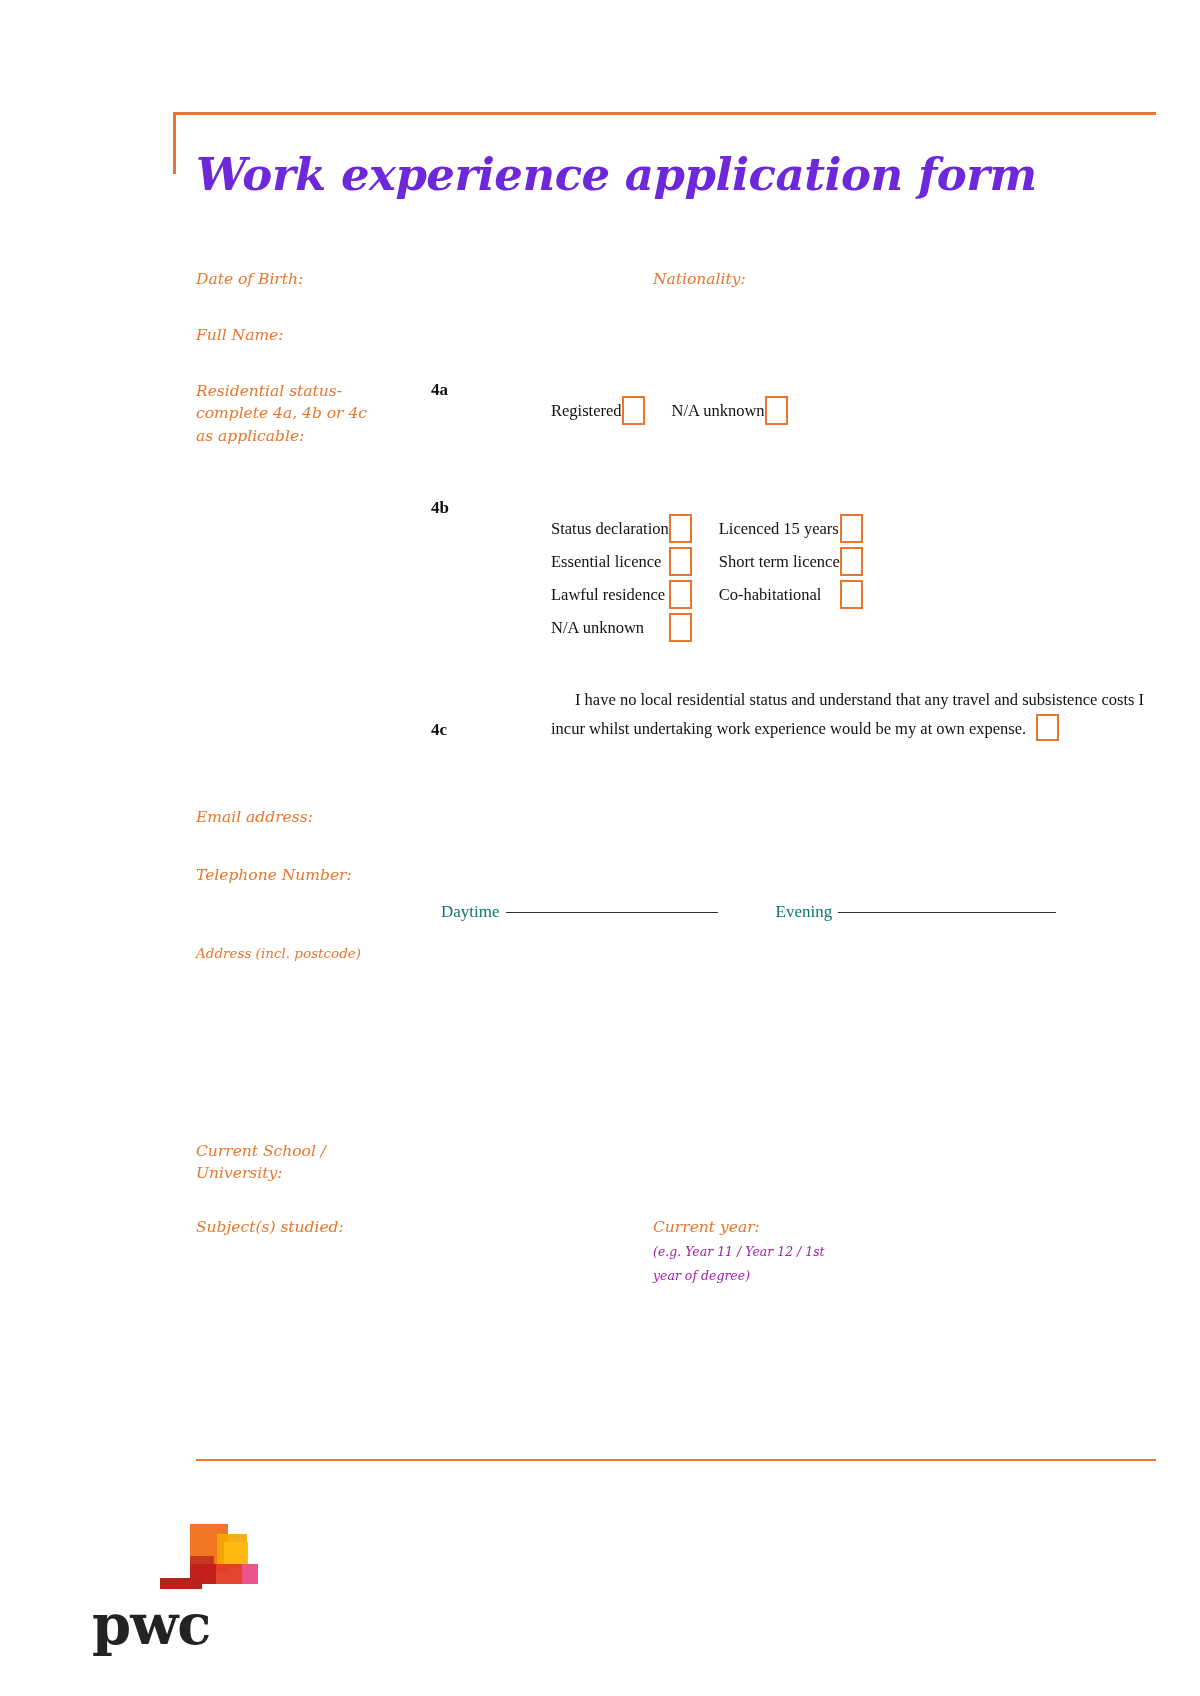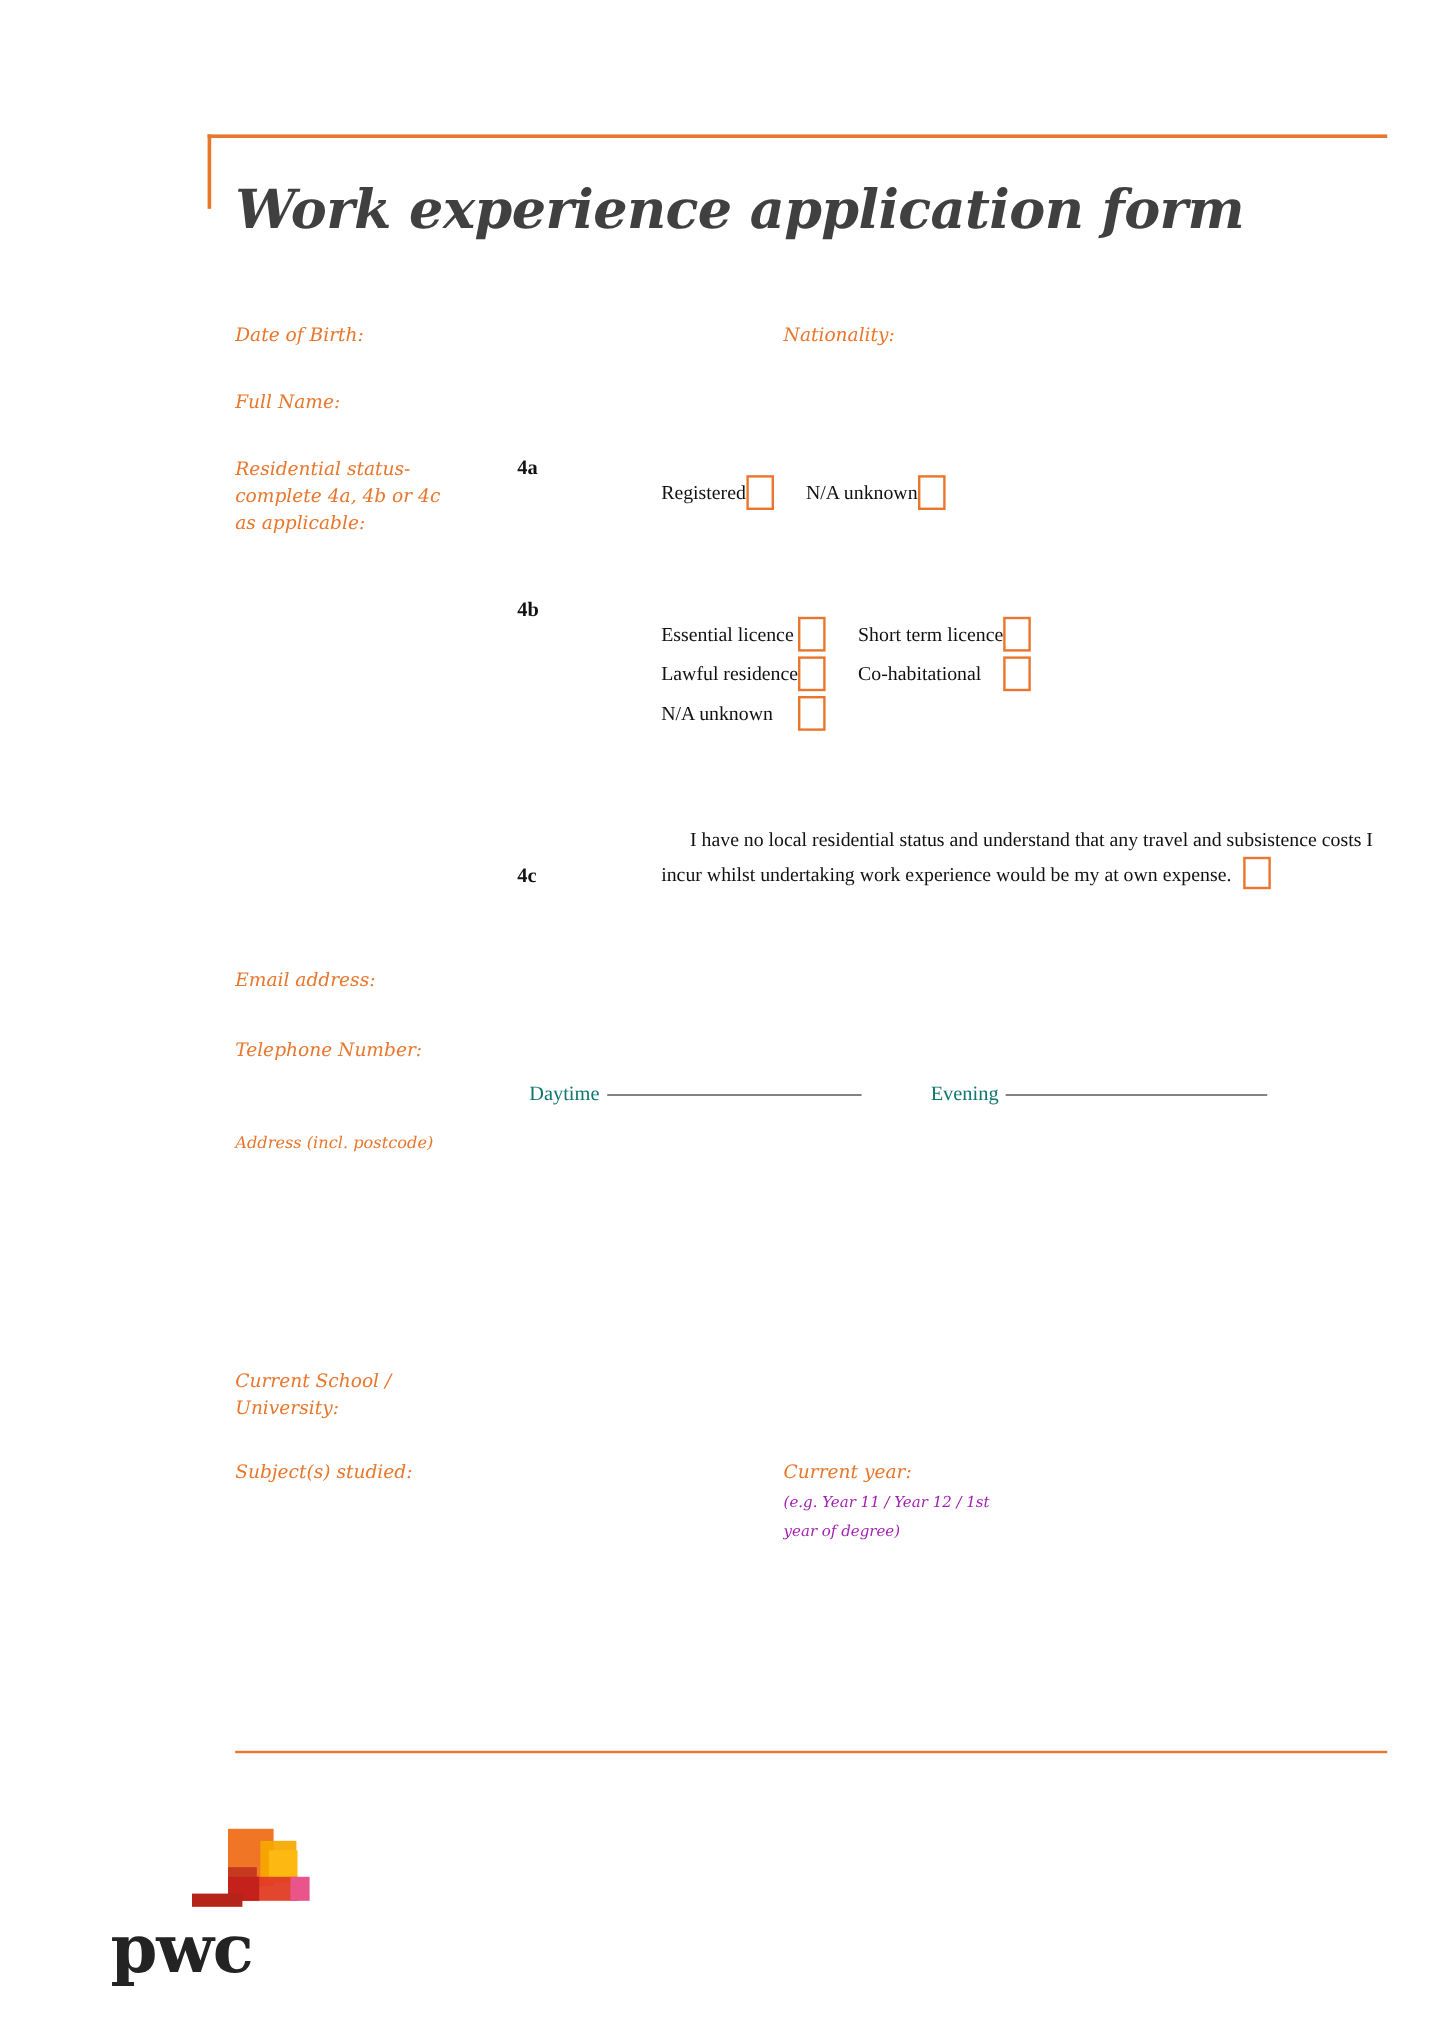--- a/index.html
+++ b/index.html
@@ -41,21 +41,21 @@
   .form-title {
     position: absolute;
     left: 196px;
     top: 148px;
     width: 940px;
     font-family: "DejaVu Serif", "Liberation Serif", serif;
     font-style: italic;
     font-weight: bold;
     font-size: 45px;
     letter-spacing: -0.5px;
-    color: #404040;
+    color: #6d28d9;
     white-space: nowrap;
   }
 
   
   .form-table {
     position: absolute;
     left: 196px;
     top: 268px;
     width: 960px;
     border-collapse: collapse;
@@ -276,20 +276,30 @@
     <tr>
       <td class="cell-blank"></td>
       <td class="hline vline-left" colspan="3" style="height:188px;">
         <table style="border-collapse:collapse;width:100%;">
           <tbody>
                 <tr>
             <td class="res-code">4b</td>
             <td>
               <table class="opt-table">
                 <tbody>
+                        <tr>
+                  <td class="opt-label">Status declaration</td>
+                  <td class="cb-cell">
+                            <span class="checkbox"></span>
+                          </td>
+                  <td class="opt-label rightcol">Licenced 15 years</td>
+                  <td class="cb-cell">
+                            <span class="checkbox"></span>
+                          </td>
+                </tr>
                 <tr>
                   <td class="opt-label">Essential licence</td>
                   <td class="cb-cell">
                             <span class="checkbox"></span>
                           </td>
                   <td class="opt-label rightcol">Short term licence</td>
                   <td class="cb-cell">
                             <span class="checkbox"></span>
                           </td>
                 </tr>

